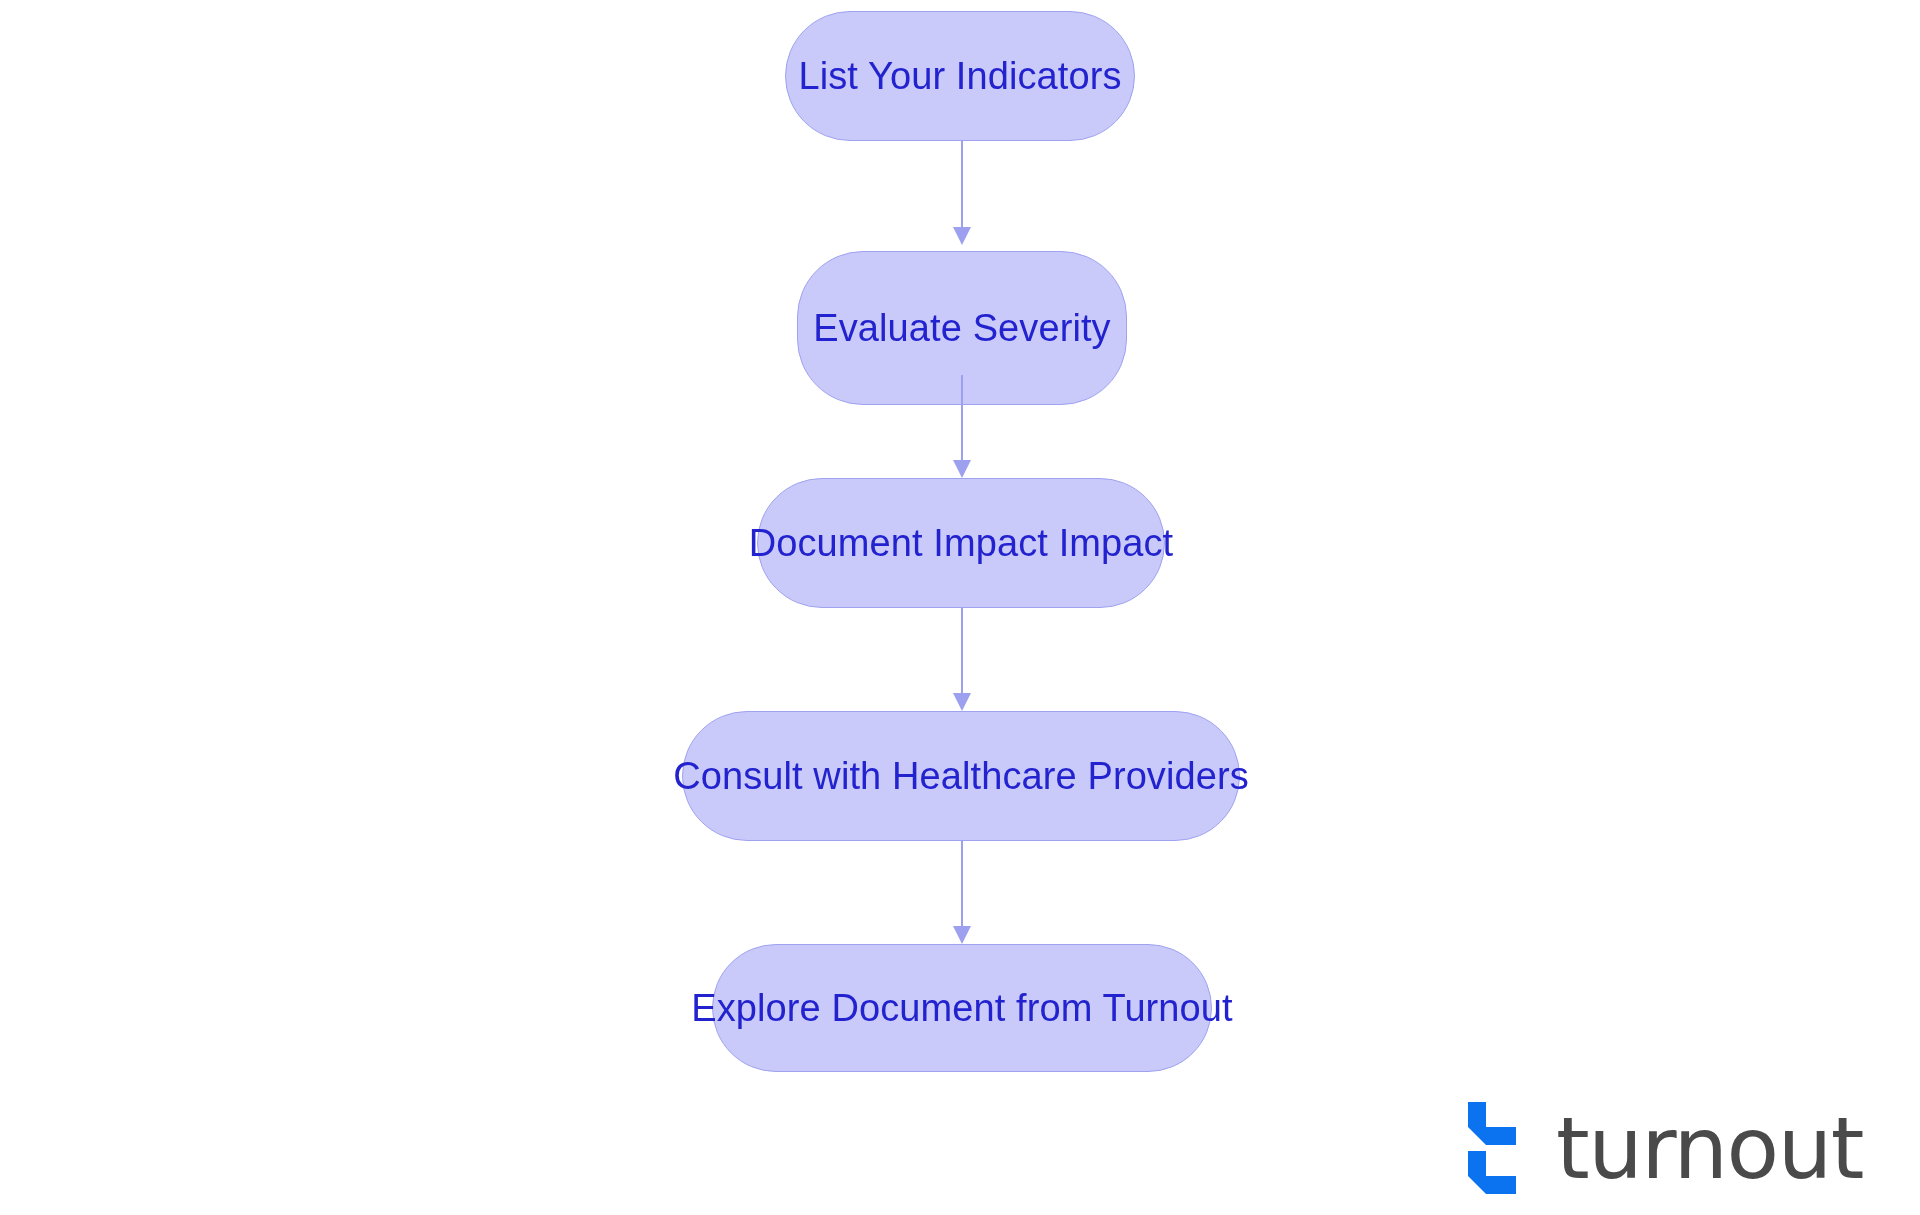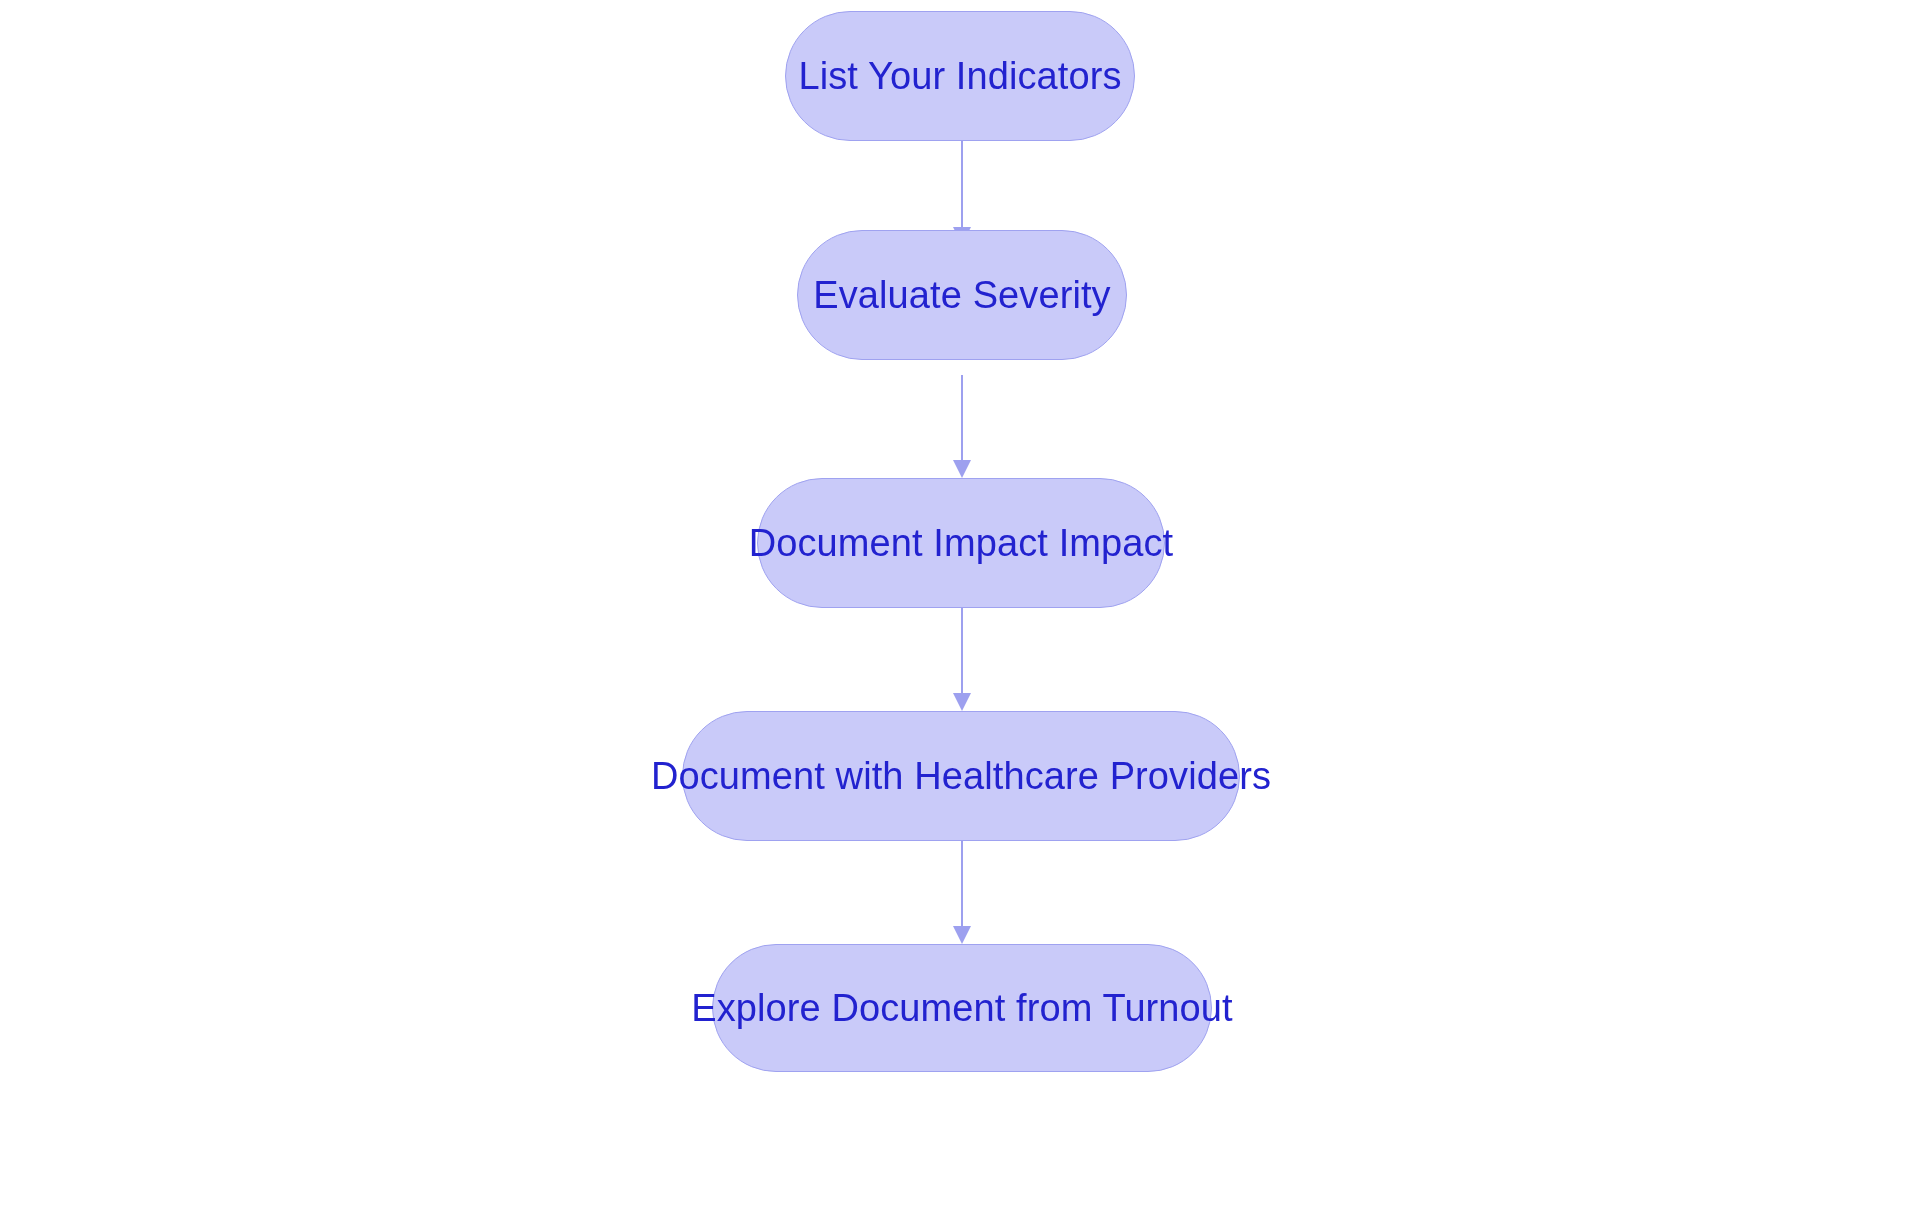--- a/index.html
+++ b/index.html
@@ -50,21 +50,21 @@
     user-select: none;
   }
 
   .node-label {
     display: block;
     padding: 0 26px;
   }
 
   
   #node-1 { left: 785px;  top: 11px;   width: 350px; height: 130px; }
-  #node-2 { left: 797px;  top: 230px;  width: 330px; height: 130px; justify-content: center; }
+  #node-2 { left: 797px;  top: 251px;  width: 330px; height: 154px; justify-content: center; }
   #node-3 { left: 757px;  top: 478px;  width: 408px; height: 130px; }
   #node-4 { left: 682px;  top: 711px;  width: 558px; height: 130px; }
   #node-5 { left: 712px;  top: 944px;  width: 500px; height: 128px; }
 
   
   .connector {
     position: absolute;
     left: 953px;
     width: 18px;
   }
@@ -155,28 +155,37 @@
     <div class="node" id="node-3">
       <span class="node-label">Document Impact Impact</span>
     </div>
 
     <div class="connector" id="connector-3">
       <div class="stem"></div>
       <div class="head"></div>
     </div>
 
     <div class="node" id="node-4">
-      <span class="node-label">Document with Healthcare Providers</span>
+      <span class="node-label">Consult with Healthcare Providers</span>
     </div>
 
     <div class="connector" id="connector-4">
       <div class="stem"></div>
       <div class="head"></div>
     </div>
 
     <div class="node" id="node-5">
       <span class="node-label">Explore Document from Turnout</span>
     </div>
 
   </div>
 
+  <div id="brand-logo">
+    <svg id="brand-mark" viewBox="0 0 60 92" xmlns="http://www.w3.org/2000/svg">
+
+      <path d="M0 0 H18 V25 H48 V43 H18 L0 25 Z" fill="#0b73f0"></path>
+
+      <path d="M0 49 H18 V74 H48 V92 H18 L0 74 Z" fill="#0b73f0"></path>
+    </svg>
+    <div id="brand-wordmark">turnout</div>
+  </div>
 
 </div>
 
 </body></html>

